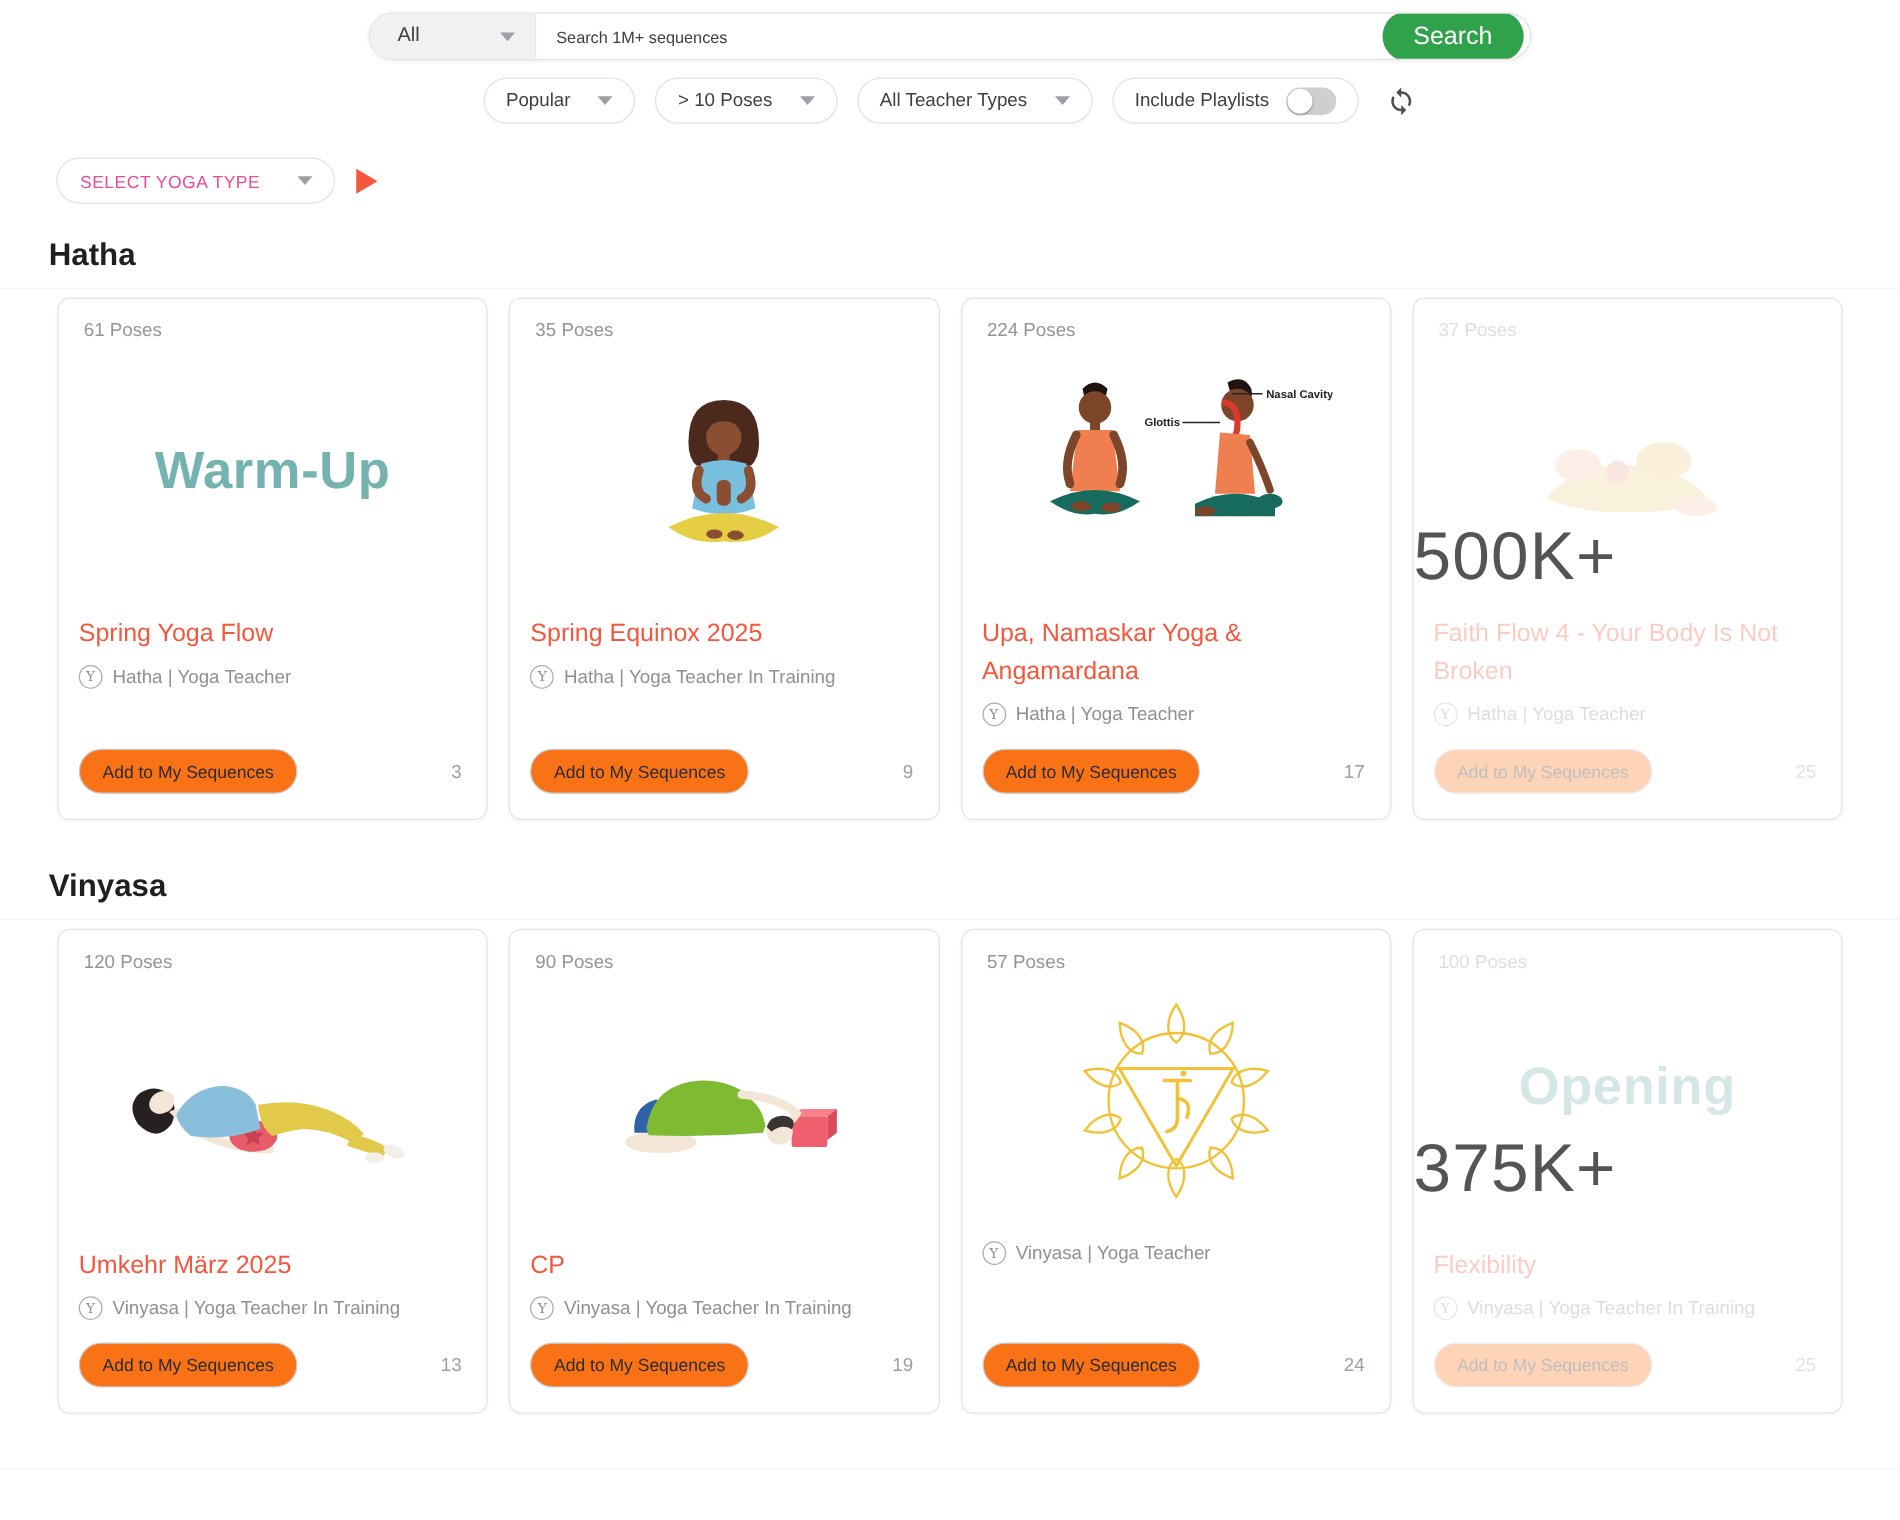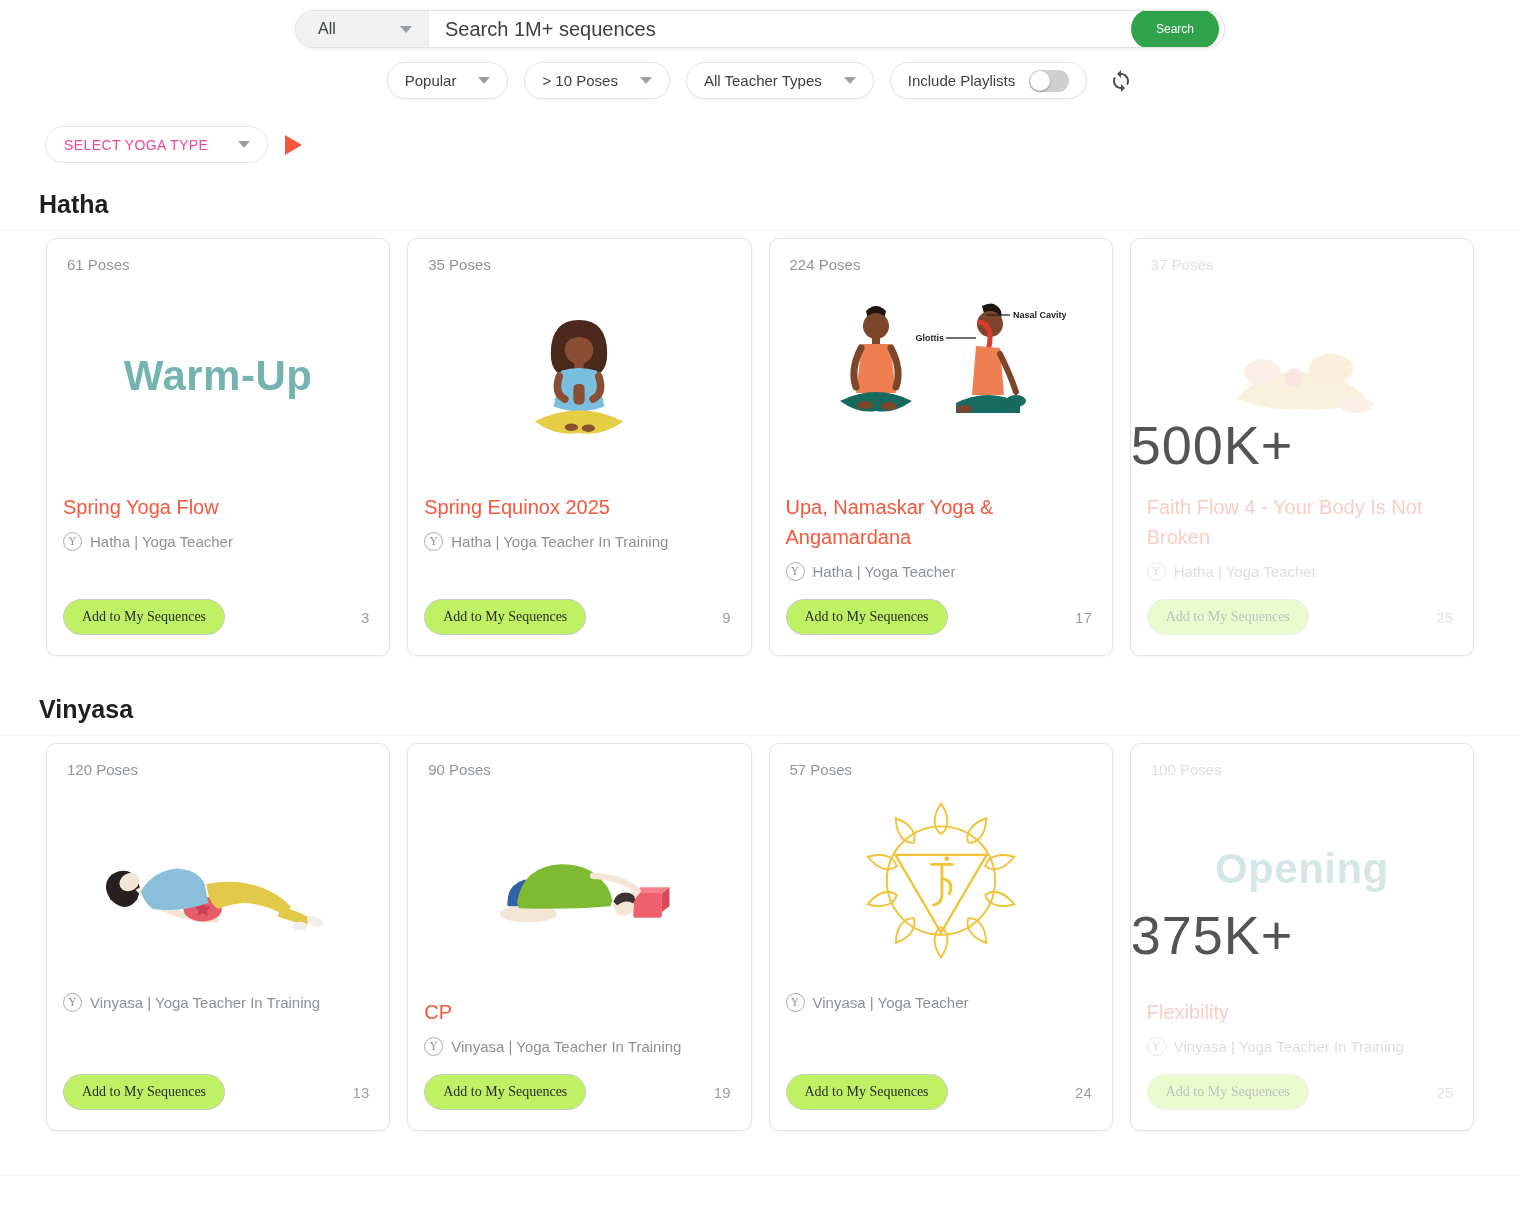--- a/index.html
+++ b/index.html
@@ -6,25 +6,25 @@
   html,body { width:1520px; height:1216px; background:#fff; overflow:hidden;
     font-family:"Liberation Sans", sans-serif; color:#202124; }
 
   
   .search-bar { width:930px; height:38px; margin:10px auto 0; display:flex; align-items:stretch;
     border:1px solid #e3e3e3; border-radius:26px; background:#fff;
     box-shadow:0 1px 4px rgba(0,0,0,.07); overflow:hidden; }
   .search-cat { width:133px; background:#f1f1f2; display:flex; align-items:center;
     justify-content:space-between; padding:0 16px 0 22px; cursor:pointer; border-right:1px solid #e8e8e8; }
   .search-cat span { font-size:16px; color:#3c4043; }
-  .search-input { flex:1; border:none; outline:none; font-size:20px; padding:0 16px;
+  .search-input { flex:1; border:none; outline:none; font-size:13px; padding:0 16px;
     color:#3c4043; font-family:"Liberation Sans", sans-serif; }
   .search-input::placeholder { color:#3c4043; opacity:1; }
   .search-btn { align-self:center; margin-right:5px; height:40px; padding:0 25px;
-    background:#31a24c; color:#fff; border:none; border-radius:20px; font-size:12px;
+    background:#31a24c; color:#fff; border:none; border-radius:20px; font-size:20px;
     font-weight:500; cursor:pointer; font-family:"Liberation Sans", sans-serif; }
 
   .caret { width:0; height:0; border-left:6px solid transparent; border-right:6px solid transparent;
     border-top:7px solid #9aa0a6; display:inline-block; flex:none; }
 
   
   .filters { display:flex; align-items:center; justify-content:center; gap:16px; margin-top:14px; }
   .pill { height:37px; display:flex; align-items:center; gap:22px; padding:0 17px;
     border:1px solid #e3e3e3; border-radius:19px; background:#fff; font-size:15px; color:#3c4043;
     cursor:pointer; box-shadow:0 1px 2px rgba(0,0,0,.04); white-space:nowrap; }
@@ -53,22 +53,22 @@
   .poses { font-size:15px; color:#90959c; margin-left:4px; }
   .thumb { height:205px; display:flex; align-items:center; justify-content:center; position:relative; }
   .thumb-word { font-size:42px; font-weight:700; color:#74b3b0; letter-spacing:.5px; }
   .thumb-word.up { position:relative; top:-12px; }
   .title { margin-top:14px; font-size:20px; line-height:30px; color:#f4573c; }
   .meta { display:flex; align-items:center; gap:8px; margin-top:10px; font-size:15px; color:#8c9196; }
   .y-badge { width:19px; height:19px; flex:none; border:1px solid #a8adb5; border-radius:50%;
     display:flex; align-items:center; justify-content:center; font-family:"DejaVu Serif", serif;
     font-size:11px; color:#8c9196; }
   .card-bottom { margin-top:auto; padding-top:18px; display:flex; align-items:center; justify-content:space-between; }
-  .add-btn { height:36px; padding:0 18px; background:#bef264; border:1px solid #c9c9c9; border-radius:18px;
-    font-size:14px; font-weight:500; color:#2b2b2b; cursor:pointer; font-family:Liberation Serif, serif; }
+  .add-btn { height:36px; padding:0 18px; background:#f97316; border:1px solid #c9c9c9; border-radius:18px;
+    font-size:14px; font-weight:500; color:#2b2b2b; cursor:pointer; font-family:Liberation Sans, sans-serif; }
   .count { font-size:15px; color:#9aa0a6; margin-right:4px; }
   .big-count { position:absolute; left:0; right:0; top:49.5%; transform:translateY(-50%);
     text-align:left; font-size:54px; font-weight:500; color:#545454; letter-spacing:1px; pointer-events:none; }
 
   .bottom-rule { margin-top:32px; border-top:1px solid #f4f4f4; height:1px; }
 </style>
 </head>
 <body>
 
 <div class="search-bar">
@@ -253,20 +253,21 @@
           <path d="M66,80 Q96,95 128,95" stroke="#f4e6d6" stroke-width="7" fill="none" stroke-linecap="round"></path>
           <ellipse cx="114" cy="84" rx="20" ry="13" fill="#e75a67"></ellipse>
           <path d="M114,76 l2.6,5.2 5.7,.5 -4.2,4 1.3,5.7 -5.4,-3 -5.4,3 1.3,-5.7 -4.2,-4 5.7,-.5 Z" fill="#c64153"></path>
           <path d="M50,66 Q62,44 88,42 Q110,44 116,58 L120,78 Q92,88 62,84 Q52,76 50,66 Z" fill="#8abfdc"></path>
           <path d="M118,58 Q150,52 176,62 Q196,70 206,82 L198,90 Q176,78 156,78 Q140,80 130,84 Q120,78 118,58 Z" fill="#e2c94a"></path>
           <path d="M196,82 Q214,86 226,94 L222,101 Q206,97 192,92 Z" fill="#e2c94a"></path>
           <ellipse cx="231" cy="97" rx="9" ry="5" fill="#f1efe8" transform="rotate(20 231 97)"></ellipse>
           <ellipse cx="215" cy="102" rx="8" ry="4.5" fill="#f1efe8"></ellipse>
         </svg>
       </div>
+      <div class="title">Umkehr März 2025</div>
       <div class="meta">
         <span class="y-badge">Y</span>
         <span>Vinyasa | Yoga Teacher In Training</span>
       </div>
       <div class="card-bottom">
         <button class="add-btn">Add to My Sequences</button>
         <span class="count">13</span>
       </div>
     </div>
   </div>

